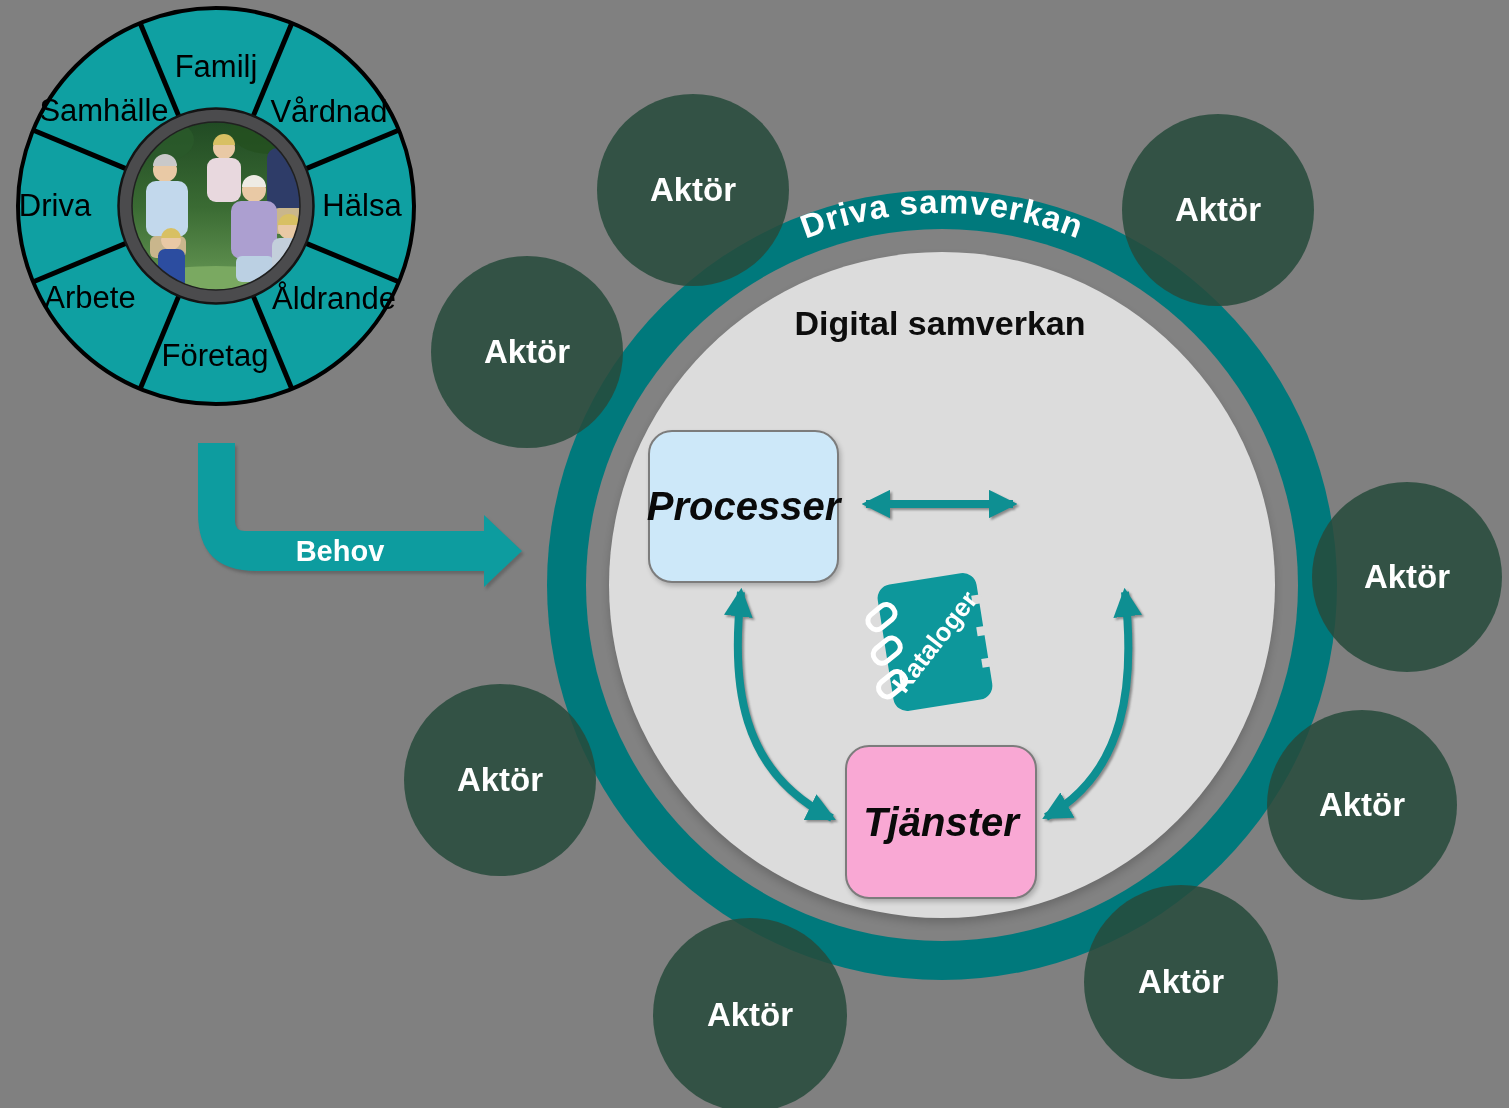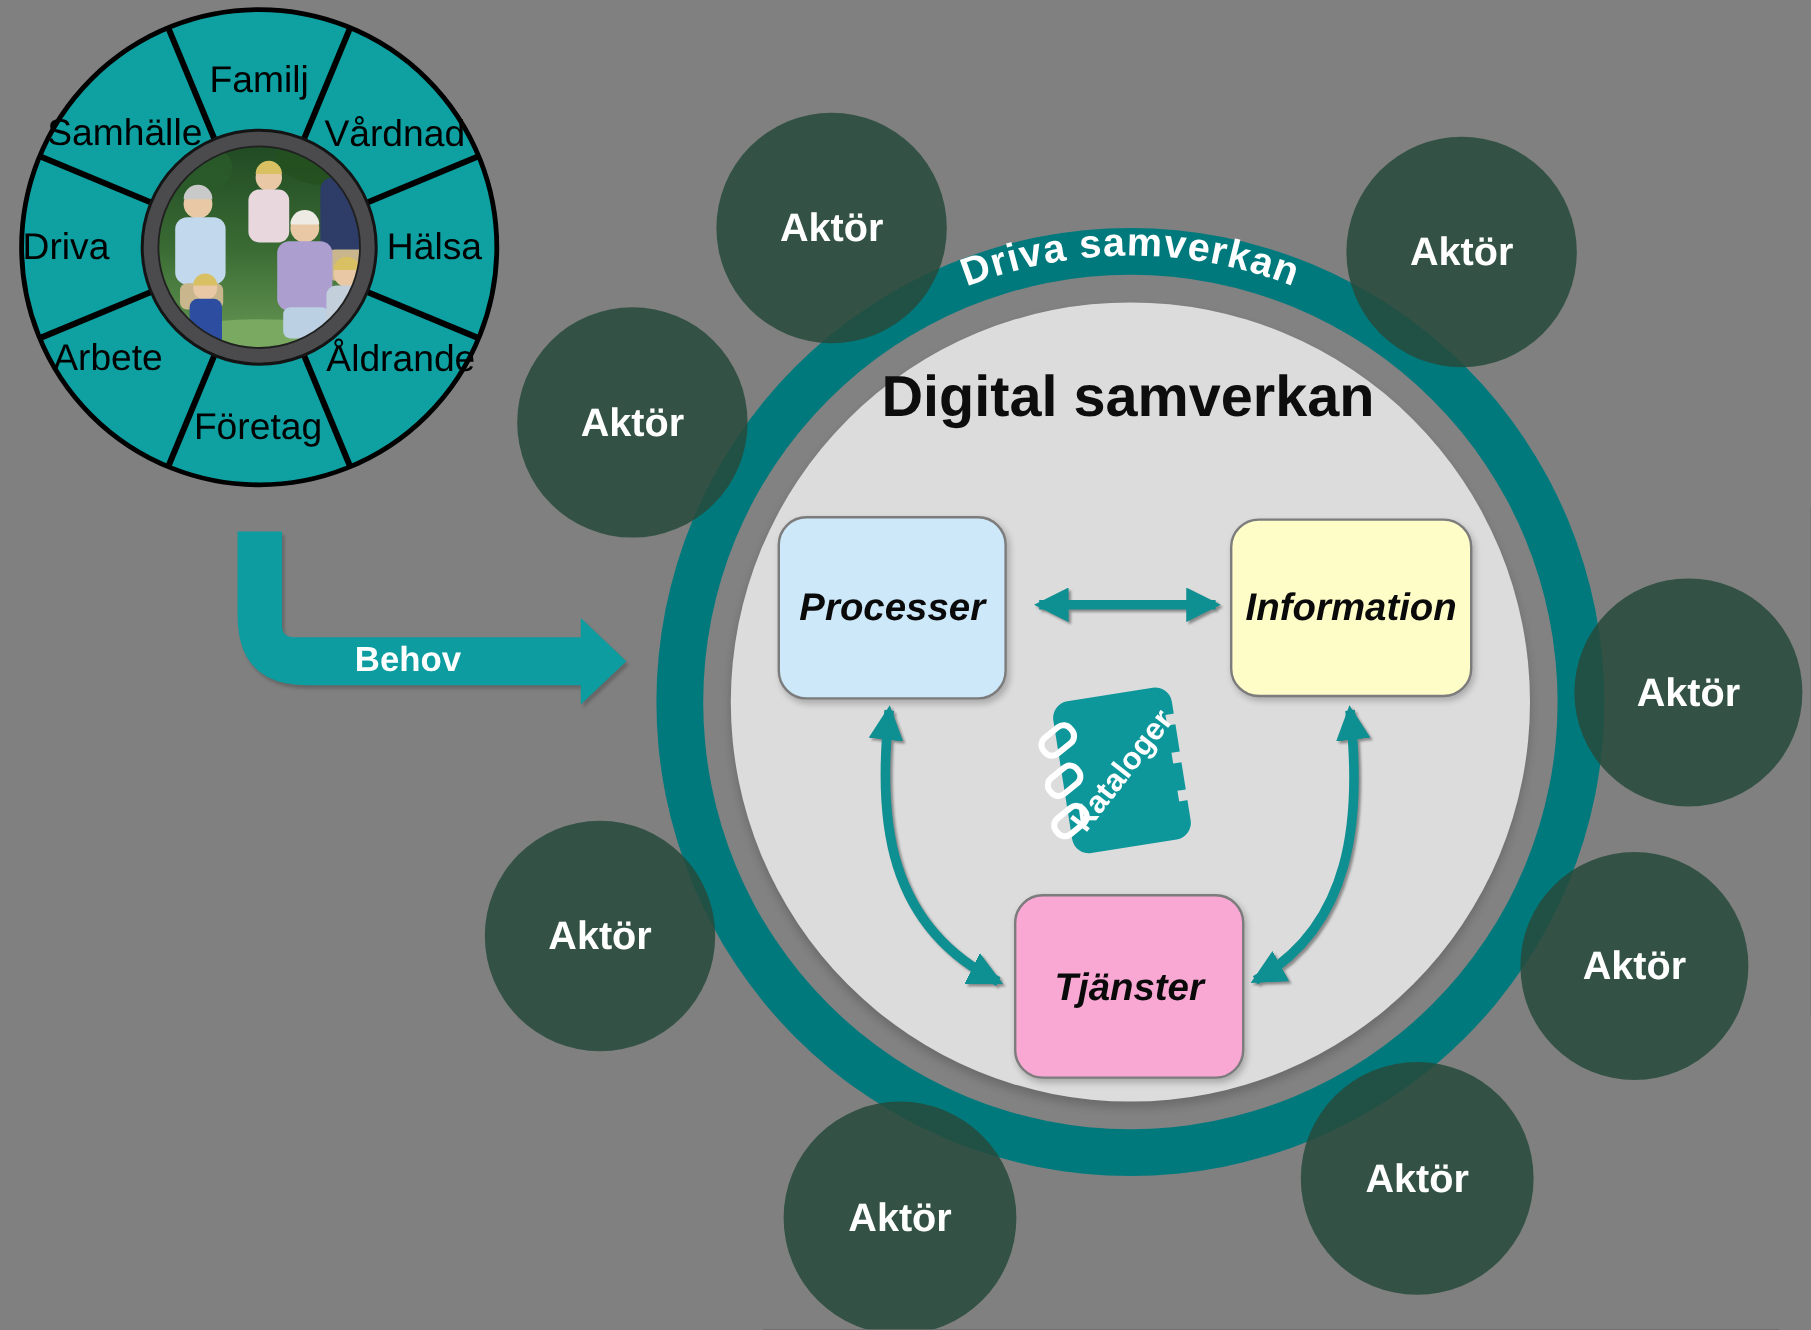--- a/index.html
+++ b/index.html
@@ -10,31 +10,31 @@
   .abs{position:absolute;}
   .circle{border-radius:50%;}
 
   
   .ring-teal{left:547px;top:190px;width:790px;height:790px;background:#00797C;z-index:1;}
   .ring-gray{left:586px;top:229px;width:712px;height:712px;background:#828282;z-index:1;}
   .inner-light{left:609px;top:252px;width:666px;height:666px;background:#DCDCDC;z-index:1;
     box-shadow:0 5px 8px rgba(0,0,0,0.18);}
 
   .title{z-index:4;left:940px;top:304px;transform:translateX(-50%);
-    font-size:48px;font-weight:bold;color:#0d0d0d;white-space:nowrap;}
+    font-size:34px;font-weight:bold;color:#0d0d0d;white-space:nowrap;}
 
   
   .actor{z-index:2;background:rgba(38,74,59,0.86);display:flex;align-items:center;justify-content:center;}
   .actor span{color:#fff;font-size:33px;font-weight:bold;}
 
   
   .node{z-index:5;border:2.5px solid #7c7c7c;border-radius:24px;
     display:flex;align-items:center;justify-content:center;
     box-shadow:2px 3px 5px rgba(0,0,0,0.22);}
-  .node span{font-size:32px;font-weight:bold;font-style:italic;color:#0a0a0a;white-space:nowrap;}
+  .node span{font-size:40px;font-weight:bold;font-style:italic;color:#0a0a0a;white-space:nowrap;}
   .node-processer{left:648px;top:430px;width:187px;height:149px;background:#CDE8F9;}
   .node-information{left:1025px;top:432px;width:198px;height:145px;background:#FEFDC8;}
   .node-tjanster{left:845px;top:745px;width:188px;height:150px;background:#f9a8d4;}
 
   
   .overlay{left:0;top:0;z-index:3;pointer-events:none;}
   .overlay-top{z-index:6;}
   .connector{filter:drop-shadow(2.5px 2.5px 1px rgba(70,70,70,0.55));}
   .behov-shape{filter:drop-shadow(2px 3px 1.5px rgba(70,70,70,0.45));}
 
@@ -94,23 +94,20 @@
     </div>
   <div class="abs circle actor" style="left:653px;top:918px;width:194px;height:194px">
       <span>Aktör</span>
     </div>
   <div class="abs circle actor" style="left:1084px;top:885px;width:194px;height:194px">
       <span>Aktör</span>
     </div>
 
   <div class="abs node node-processer">
     <span>Processer</span>
-  </div>
-  <div class="abs node node-information">
-    <span>Information</span>
   </div>
   <div class="abs node node-tjanster">
     <span>Tjänster</span>
   </div>
 
   <svg class="abs overlay" style="z-index:5" width="1509" height="1108" viewBox="0 0 1509 1108">
     <defs>
       <marker id="ah" viewBox="0 0 10 10" refX="8.5" refY="5" markerWidth="3.6" markerHeight="3.6" orient="auto-start-reverse" markerUnits="strokeWidth">
         <path d="M0,0 L10,5 L0,10 Z" fill="#0E8F92"></path>
       </marker>

